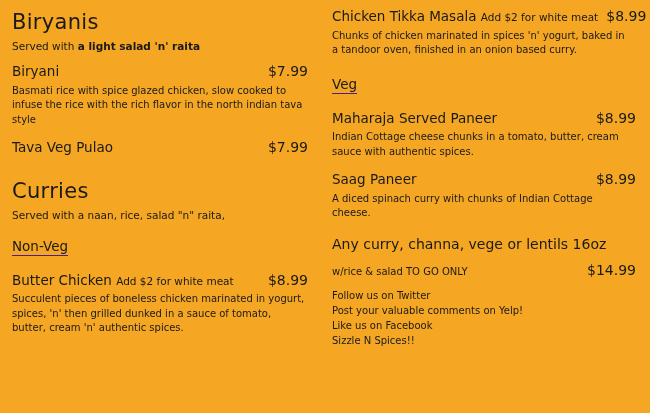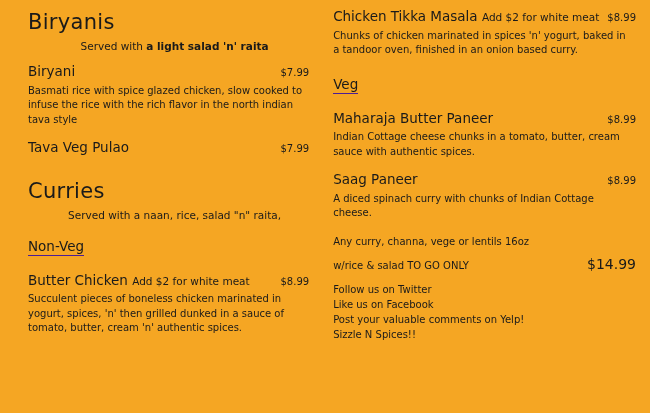--- a/index.html
+++ b/index.html
@@ -14,21 +14,21 @@
     color: #1a1a1a;
     overflow: hidden;
     position: relative;
   }
   .page {
     position: relative;
     width: 650px;
     height: 413px;
     display: flex;
     box-sizing: border-box;
-    padding: 8px 14px 0 28px;
+    padding: 8px 14px 0 12px;
   }
   .col {
     box-sizing: border-box;
   }
   .col-left {
     width: 322px;
     padding-right: 14px;
   }
   .col-right {
     width: 314px;
@@ -36,23 +36,22 @@
   }
   .section-title {
     font-size: 21px;
     font-weight: normal;
     letter-spacing: 0.3px;
     margin: 2px 0 5px 0;
     color: #1a1a1a;
   }
   .section-sub {
     font-size: 10.5px;
-    margin: 0 0 10px 12px;
+    margin: 0 0 10px 0;
     line-height: 1.35;
-    text-align: center;
   }
   .section-sub b {
     font-weight: bold;
   }
   .subhead {
     font-size: 13.5px;
     margin: 6px 0 6px 0;
     display: inline-block;
     border-bottom: 1px solid #4c1d95;
     padding-bottom: 1px;
@@ -68,33 +67,33 @@
   }
   .item-name {
     font-size: 13.5px;
     line-height: 1.3;
     white-space: nowrap;
   }
   .item-name .note {
     font-size: 10.5px;
   }
   .item-price {
-    font-size: 10px;
+    font-size: 14px;
     white-space: nowrap;
   }
   .item-desc {
     font-size: 10px;
     line-height: 1.45;
     margin: 3px 0 12px 0;
     max-width: 300px;
   }
   .gap-lg { height: 16px; }
 
   .big-line {
-    font-size: 10px;
+    font-size: 14px;
     margin: 14px 0 8px 0;
     line-height: 1.35;
   }
   .big-line-row {
     display: flex;
     align-items: baseline;
     justify-content: space-between;
     gap: 8px;
     margin: 0 0 10px 0;
   }
@@ -173,21 +172,21 @@
         <span class="item-name"><span>Chicken Tikka Masala</span> <span class="note">Add $2 for white meat</span></span>
         <span class="item-price">$8.99</span>
       </div>
       <div class="item-desc">Chunks of chicken marinated in spices 'n' yogurt, baked in a tandoor oven, finished in an onion based curry.</div>
     </div>
 
     <div class="subhead">Veg</div>
 
     <div class="item" style="margin-top:10px;">
       <div class="item-row">
-        <span class="item-name">Maharaja Butter Paneer</span>
+        <span class="item-name">Maharaja Served Paneer</span>
         <span class="item-price">$8.99</span>
       </div>
       <div class="item-desc">Indian Cottage cheese chunks in a tomato, butter, cream sauce with authentic spices.</div>
     </div>
 
     <div class="item">
       <div class="item-row">
         <span class="item-name">Saag Paneer</span>
         <span class="item-price">$8.99</span>
       </div>
@@ -195,20 +194,20 @@
     </div>
 
     <div class="big-line">Any curry, channa, vege or lentils 16oz</div>
     <div class="big-line-row">
       <span class="txt">w/rice &amp; salad TO GO ONLY</span>
       <span class="price">$14.99</span>
     </div>
 
     <div class="social">
       <div>Follow us on Twitter</div>
+      <div>Post your valuable comments on Yelp!</div>
       <div>Like us on Facebook</div>
-      <div>Post your valuable comments on Yelp!</div>
       <div>Sizzle N Spices!!</div>
     </div>
 
   </div>
 
 </div>
 
 </body></html>

